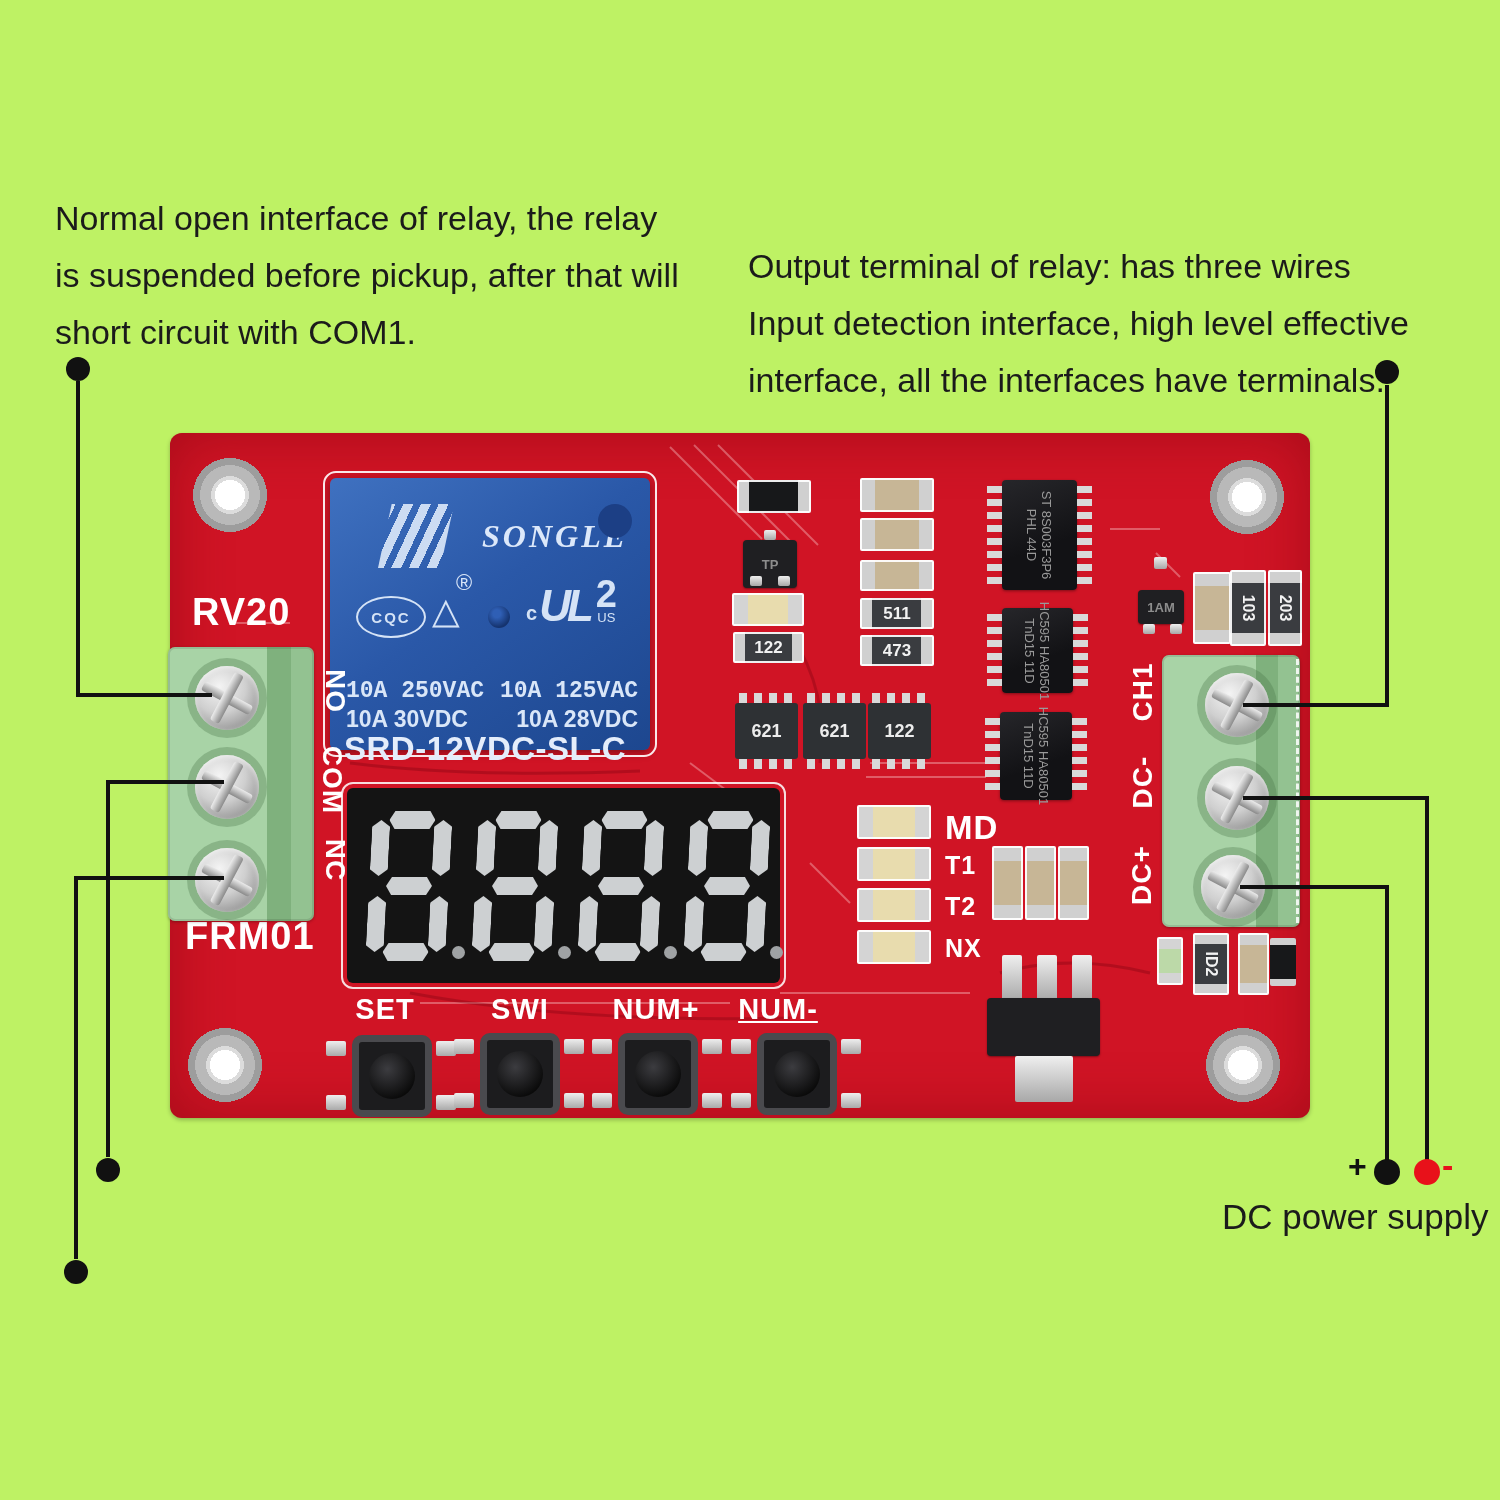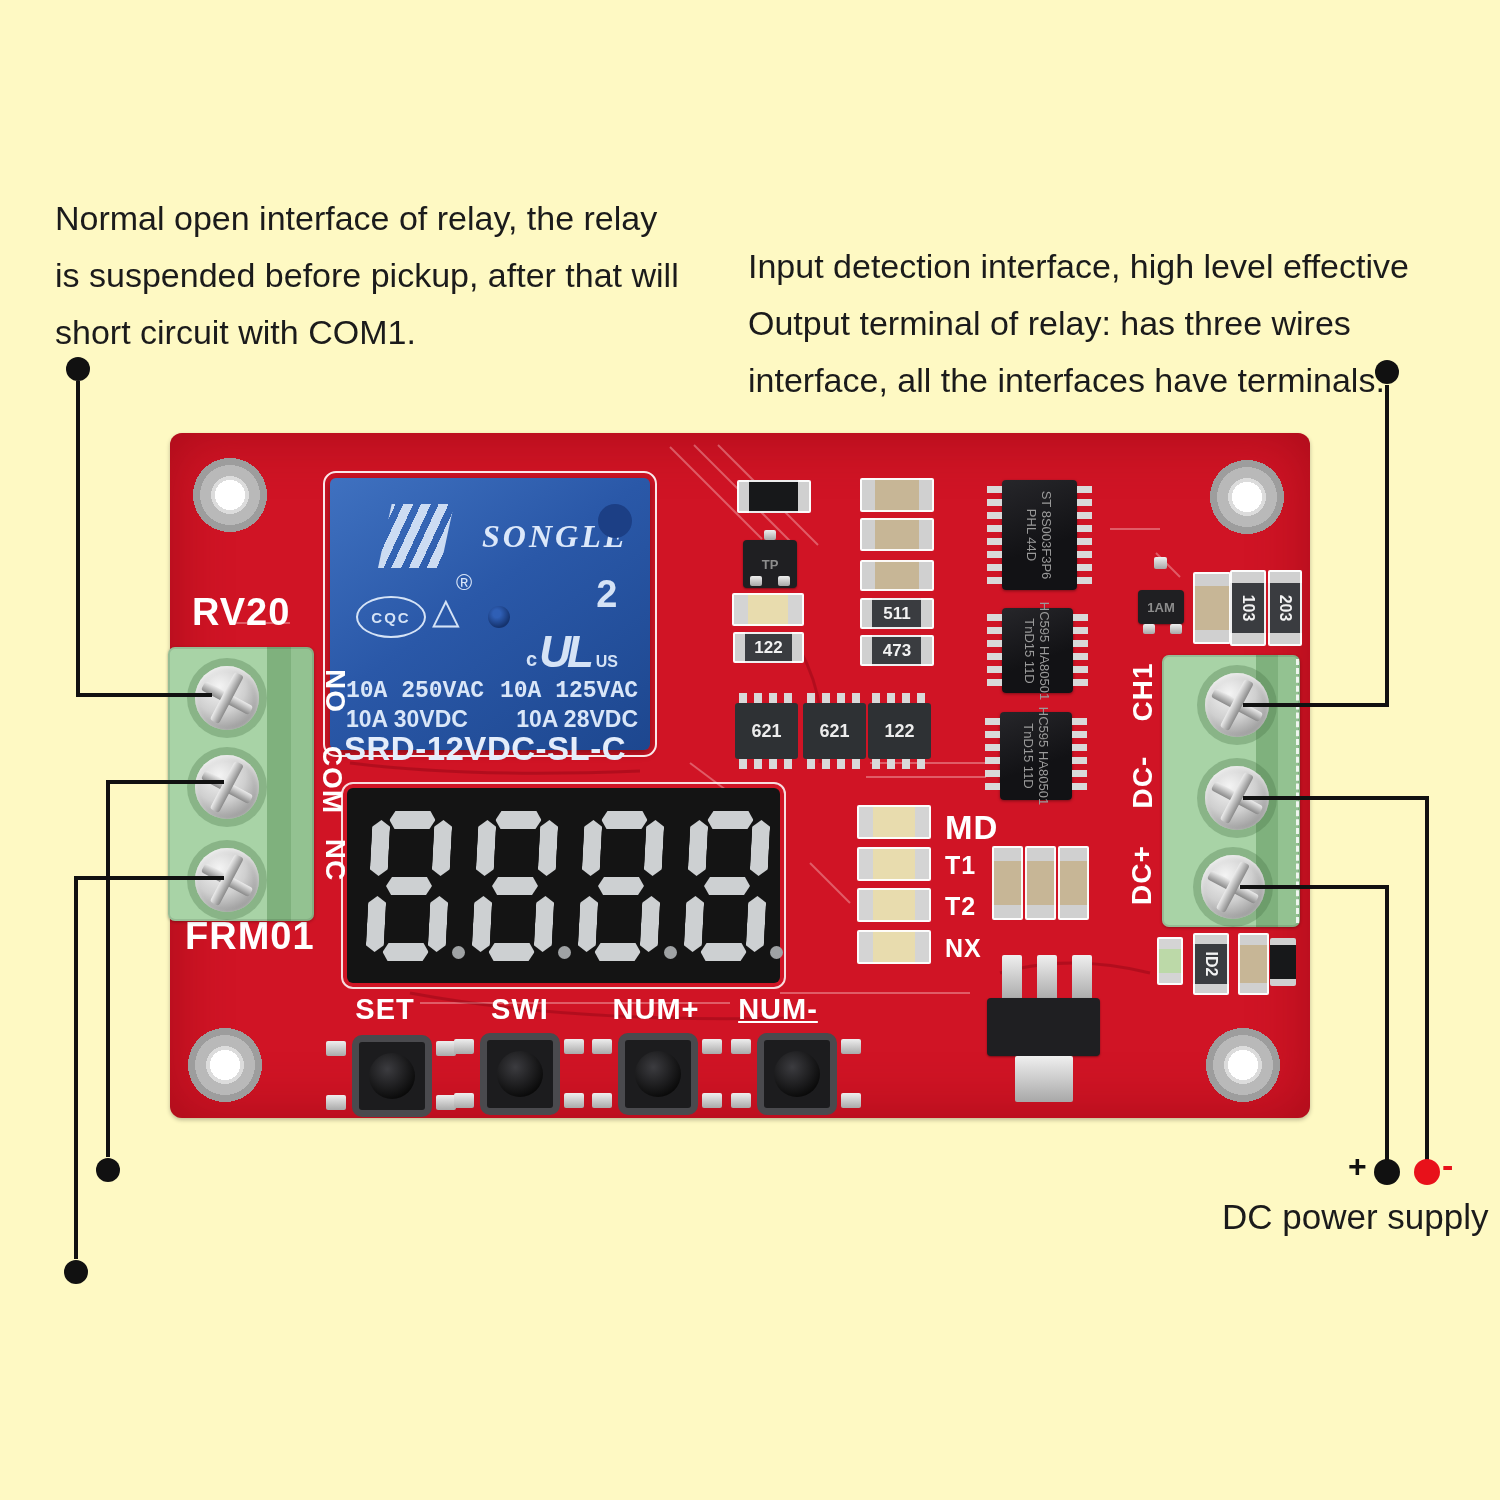--- a/index.html
+++ b/index.html
@@ -1,16 +1,16 @@
 <!DOCTYPE html>
 <html><head>
 <meta charset="utf-8">
 <style>
   html,body{margin:0;padding:0;background:#ffffff;}
-  #canvas{position:relative;width:1500px;height:1500px;background:#fef9c3;overflow:hidden;
+  #canvas{position:relative;width:1500px;height:1500px;background:#bef264;overflow:hidden;
           font-family:"Liberation Sans", sans-serif;color:#1b1b1b;}
   .ann{position:absolute;font-size:34px;line-height:57px;color:#1b1b1b;white-space:nowrap;}
   .ann2{line-height:52px;}
   .overlay{position:absolute;left:0;top:0;z-index:9;pointer-events:none;}
   
   #pcb{position:absolute;left:170px;top:433px;width:1140px;height:685px;background:#d01425;
        border-radius:12px;box-shadow:inset 0 0 60px rgba(120,0,10,.45), 0 2px 4px rgba(0,0,0,.25);z-index:1;}
   .traces{position:absolute;left:0;top:0;}
   .hole{position:absolute;width:76px;height:76px;border-radius:50%;
         background:radial-gradient(circle,#ffffff 0 15px,#dcdcdc 15px 19px,#b9b9b9 19px 30px,#9d9d9d 30px 37px,rgba(0,0,0,0) 37px);}
@@ -42,21 +42,21 @@
   #relay .cqc{position:absolute;left:26px;top:118px;width:66px;height:38px;border:2px solid #d5e3f6;border-radius:50%;
          display:flex;align-items:center;justify-content:center;font-size:15px;font-weight:bold;color:#d5e3f6;letter-spacing:2px;}
   #relay .tri{position:absolute;left:102px;top:112px;font-size:36px;color:#d5e3f6;}
   #relay .adj{position:absolute;left:158px;top:128px;width:22px;height:22px;border-radius:50%;
          background:radial-gradient(circle at 40% 35%,#2f5fb5 20%,#15336e 70%);}
   #relay .ulrow{position:absolute;left:196px;top:100px;display:flex;align-items:flex-end;color:#d5e3f6;}
   #relay .ulrow .cm{font-size:20px;font-weight:bold;margin-right:2px;}
   #relay .ulrow .ul{font-size:44px;font-weight:bold;font-style:italic;letter-spacing:-4px;line-height:.9;}
   #relay .ulrow .col{display:flex;flex-direction:column;align-items:center;margin-left:6px;}
   #relay .ulrow .n2{font-size:38px;font-weight:bold;line-height:.85;}
-  #relay .ulrow .us{font-size:16px;font-weight:bold;margin-top:43px;}
+  #relay .ulrow .us{font-size:13px;font-weight:normal;}
   #relay .rrow{position:absolute;left:16px;width:292px;display:flex;justify-content:space-between;
          font-weight:bold;font-size:23px;color:#d9e6f8;}
   #relay .model{position:absolute;left:14px;top:252px;font-size:33px;font-weight:bold;color:#e4edfb;letter-spacing:.5px;}
   
   #dispframe{position:absolute;left:177px;top:355px;width:433px;height:195px;background:#141414;border-radius:6px;
          outline:2px solid rgba(255,255,255,.85);outline-offset:4px;display:flex;align-items:center;padding-left:22px;box-sizing:border-box;}
   .digit-group{display:flex;align-items:flex-end;margin-right:10px;}
   .digit{position:relative;width:80px;height:150px;transform:skewX(-3deg);}
   .seg{position:absolute;background:#cdd0d2;}
   .seg-a,.seg-g,.seg-d{left:17px;width:46px;height:18px;clip-path:polygon(12% 0,88% 0,100% 50%,88% 100%,12% 100%,0 50%);}
@@ -103,22 +103,22 @@
 
 <div id="canvas">
 
   <div class="ann" style="left:55px;top:190px;">
     <div>Normal open interface of relay, the relay</div>
     <div>is suspended before pickup, after that will</div>
     <div>short circuit with COM1.</div>
   </div>
 
   <div class="ann" style="left:748px;top:238px;">
+    <div>Output terminal of relay: has three wires</div>
     <div>Input detection interface, high level effective</div>
-    <div>Output terminal of relay: has three wires</div>
     <div>interface, all the interfaces have terminals.</div>
   </div>
 
 
   <div class="probe-plus" style="left:1348px;top:1148px;">+</div>
   <div class="probe-minus" style="left:1442px;top:1146px;">-</div>
   <div class="ann" style="left:1222px;top:1188px;font-size:35px;">DC power supply</div>
 
   <div id="pcb">
 

